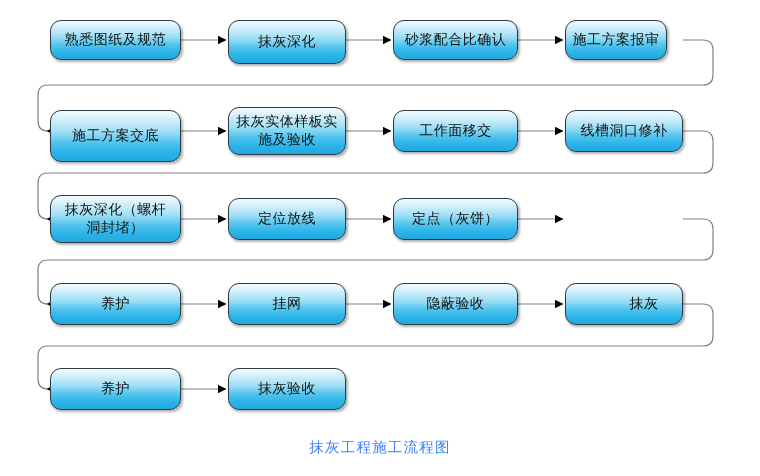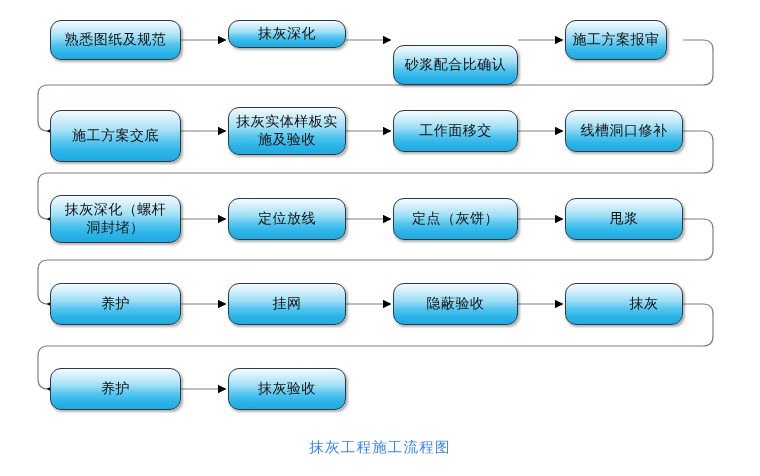--- a/index.html
+++ b/index.html
@@ -118,26 +118,26 @@
 
       <path d="M 683 304 L 703 304 Q 713 304 713 314 L 713 336 Q 713 346 703 346 L 48 346 Q 38 346 38 356 L 38 379 Q 38 389 48 389 L 47 389"></path>
     </g>
   </svg>
 
   <div class="node" style="left:50px;  top:20px;  width:131px; height:40px;">
     <span class="label">
         <span class="ln">熟悉图纸及规范</span>
       </span>
   </div>
-  <div class="node" style="left:228px; top:20px;  width:118px; height:28px;">
+  <div class="node" style="left:228px; top:20px;  width:118px; height:44px;">
     <span class="label">
         <span class="ln">抹灰深化</span>
       </span>
   </div>
-  <div class="node" style="left:393px; top:20px;  width:125px; height:40px;margin-top:25px;">
+  <div class="node" style="left:393px; top:20px;  width:125px; height:40px;">
     <span class="label">
         <span class="ln">砂浆配合比确认</span>
       </span>
   </div>
   <div class="node" style="left:565px; top:20px;  width:102px; height:40px;">
     <span class="label">
         <span class="ln">施工方案报审</span>
       </span>
   </div>
 
@@ -172,25 +172,20 @@
   <div class="node" style="left:228px; top:198px; width:118px; height:42px;">
     <span class="label">
         <span class="ln">定位放线</span>
       </span>
   </div>
   <div class="node" style="left:393px; top:198px; width:125px; height:42px;">
     <span class="label">
         <span class="ln">定点（灰饼）</span>
       </span>
   </div>
-  <div class="node" style="left:565px; top:198px; width:118px; height:42px;">
-    <span class="label">
-        <span class="ln">甩浆</span>
-      </span>
-  </div>
 
   <div class="node" style="left:50px;  top:283px; width:131px; height:42px;">
     <span class="label">
         <span class="ln">养护</span>
       </span>
   </div>
   <div class="node" style="left:228px; top:283px; width:118px; height:42px;">
     <span class="label">
         <span class="ln">挂网</span>
       </span>

